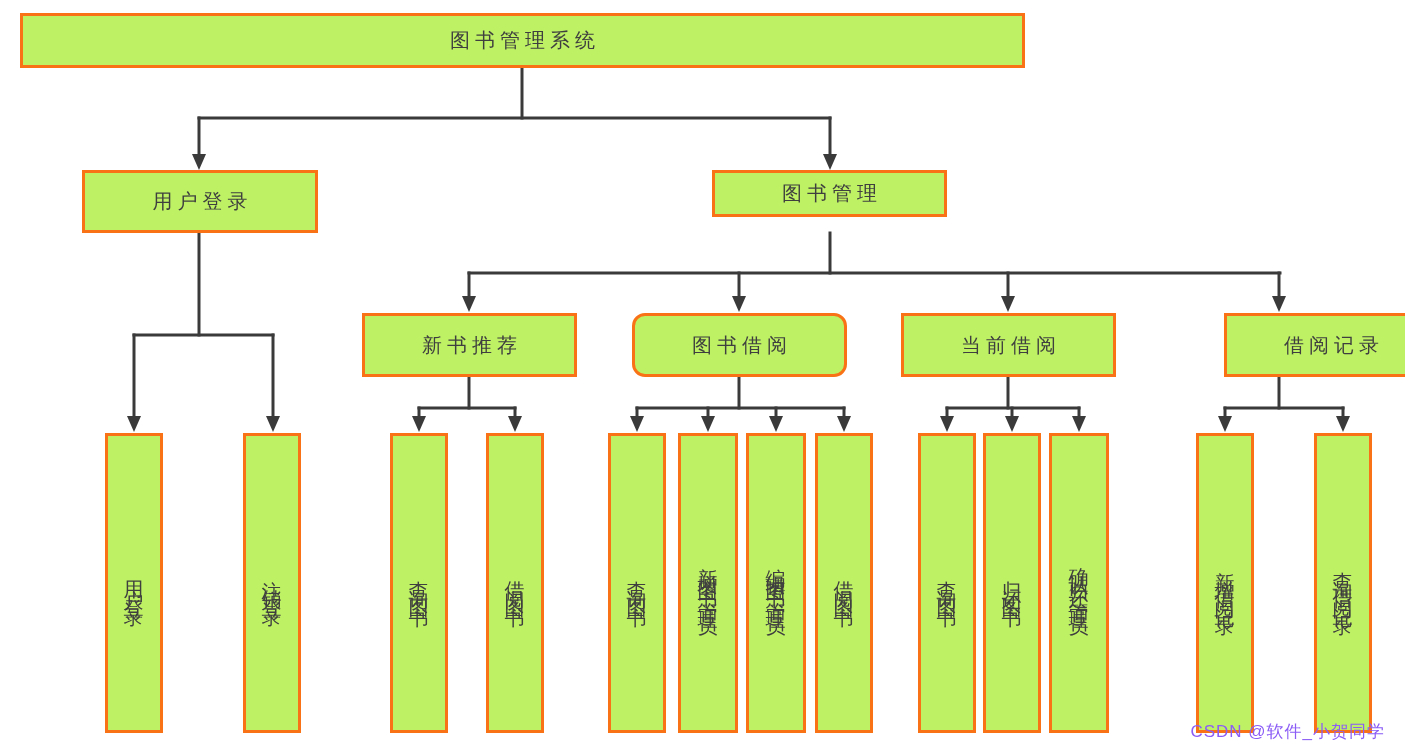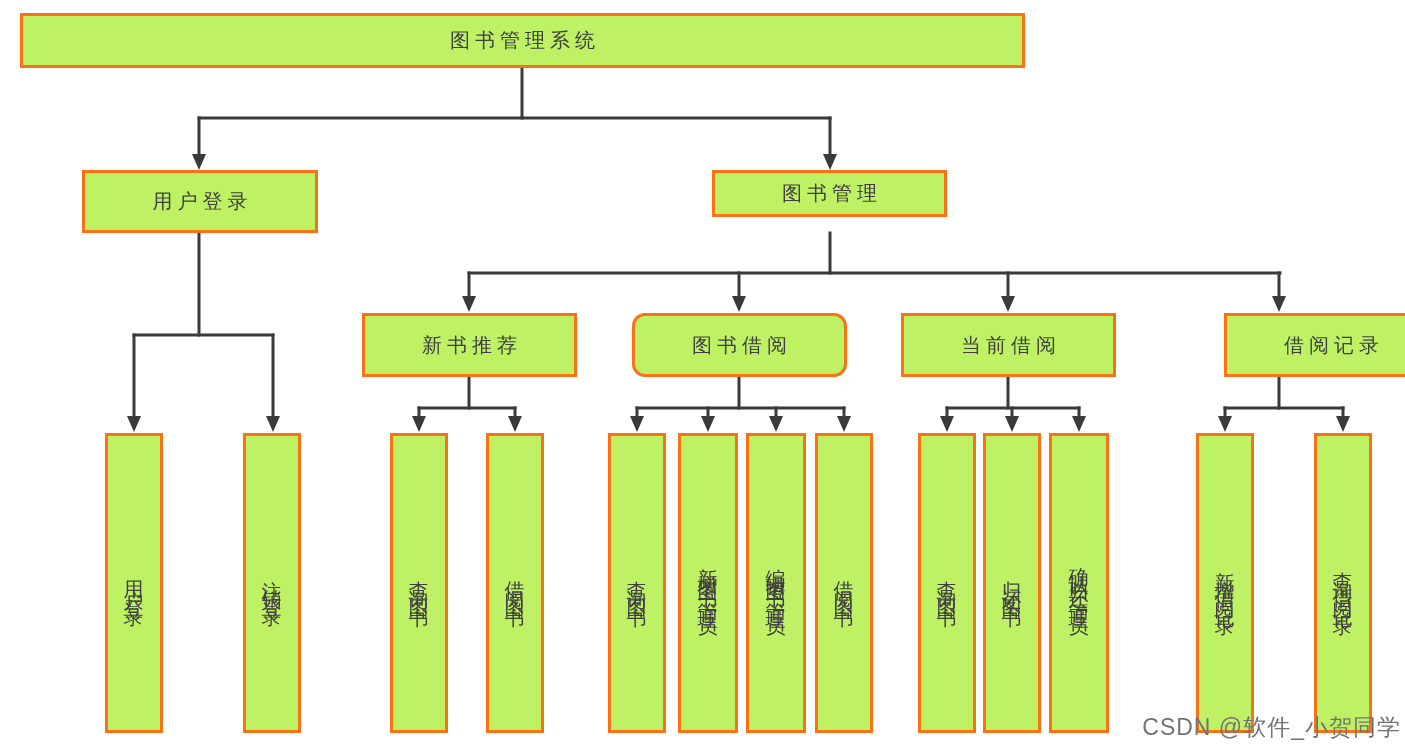--- a/index.html
+++ b/index.html
@@ -52,24 +52,24 @@
     height: 300px;
     width: 58px;
     writing-mode: vertical-rl;
     font-size: 20px;
     letter-spacing: 9px;
     line-height: 1;
   }
   .leaf.wide { width: 60px; letter-spacing: 7px; }
   .watermark {
     position: absolute;
-    right: 4px;
+    right: 20px;
     bottom: 4px;
-    font-size: 23px;
-    color: #737373;
+    font-size: 17px;
+    color: #8b5cf6;
     letter-spacing: 1px;
     white-space: nowrap;
   }
 </style>
 </head>
 <body>
 
 <div class="stage">
 
   <svg class="wires" viewBox="0 0 1405 747" aria-hidden="true">

